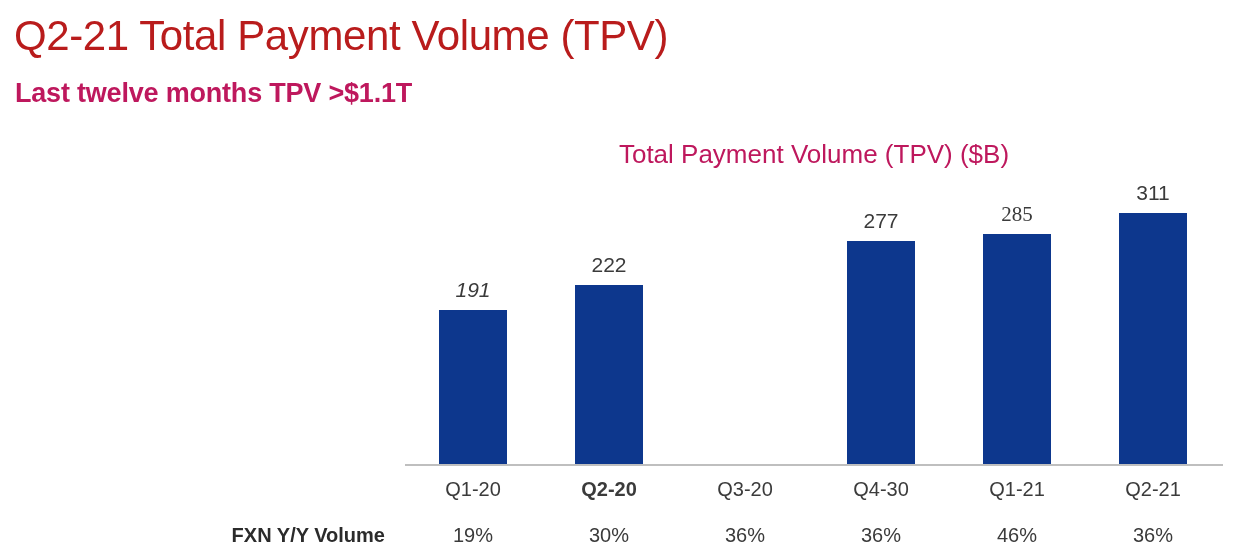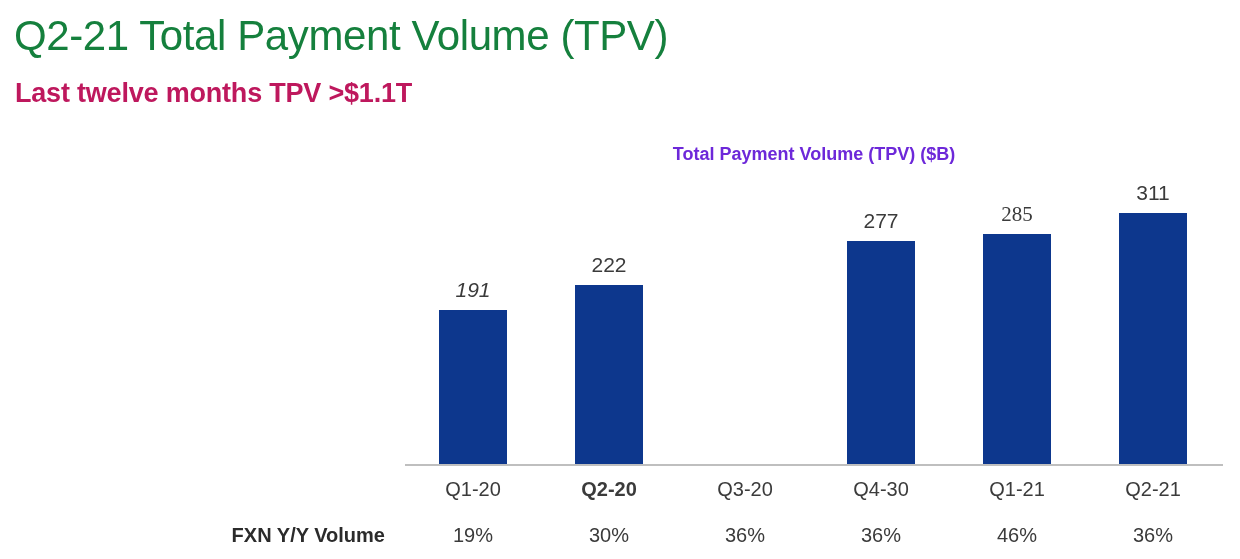--- a/index.html
+++ b/index.html
@@ -19,21 +19,21 @@
 
   
   #slide-title {
     position: absolute;
     left: 14px;
     top: 11px;
     font-size: 42px;
     line-height: 50px;
     font-weight: 400;
     letter-spacing: -0.4px;
-    color: #15803d;
+    color: #b91c1c;
     white-space: nowrap;
   }
   #slide-subtitle {
     position: absolute;
     left: 15px;
     top: 76px;
     font-size: 27px;
     line-height: 34px;
     font-weight: 700;
     letter-spacing: -0.2px;
@@ -48,24 +48,24 @@
     top: 0;
     width: 1240px;
     height: 559px;
   }
   #chart-title {
     position: absolute;
     left: 405px;
     top: 138px;
     width: 818px;
     text-align: center;
-    font-size: 18px;
+    font-size: 26px;
     line-height: 32px;
-    font-weight: 700;
-    color: #6d28d9;
+    font-weight: 400;
+    color: #be185d;
     white-space: nowrap;
   }
 
   
   #plot {
     position: absolute;
     left: 405px;
     top: 190px;
     width: 818px;
     height: 274px;

